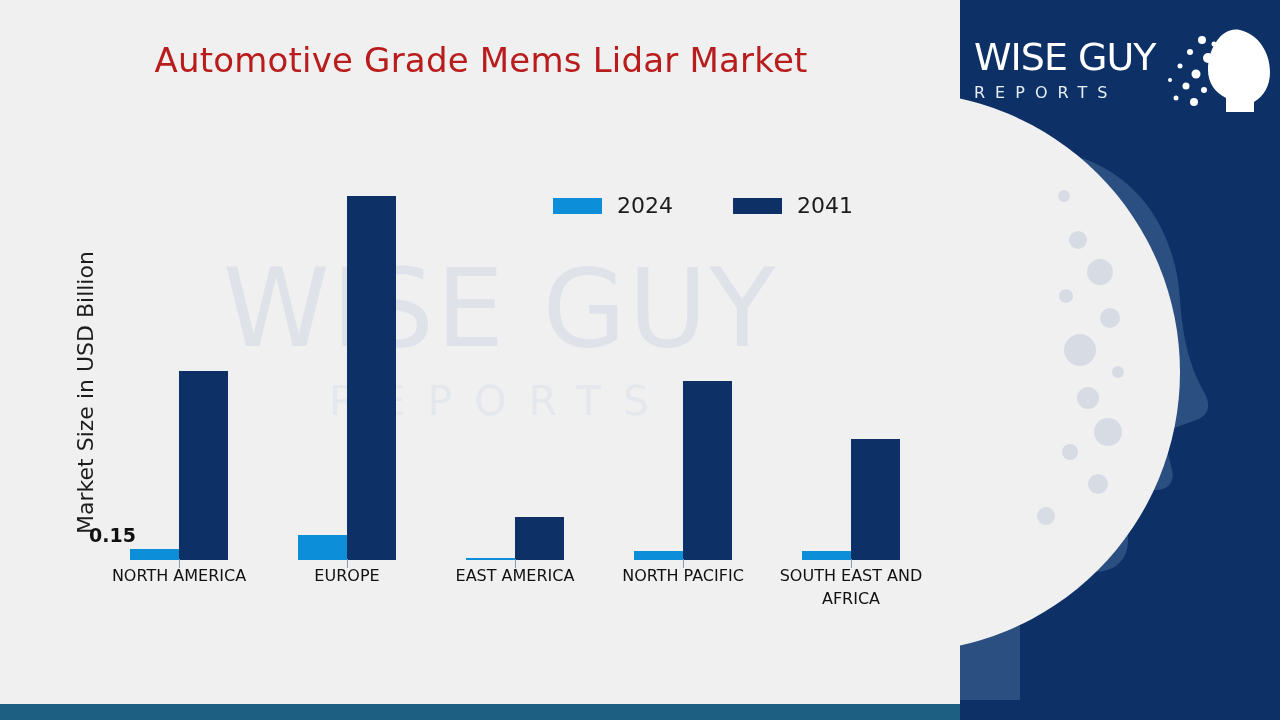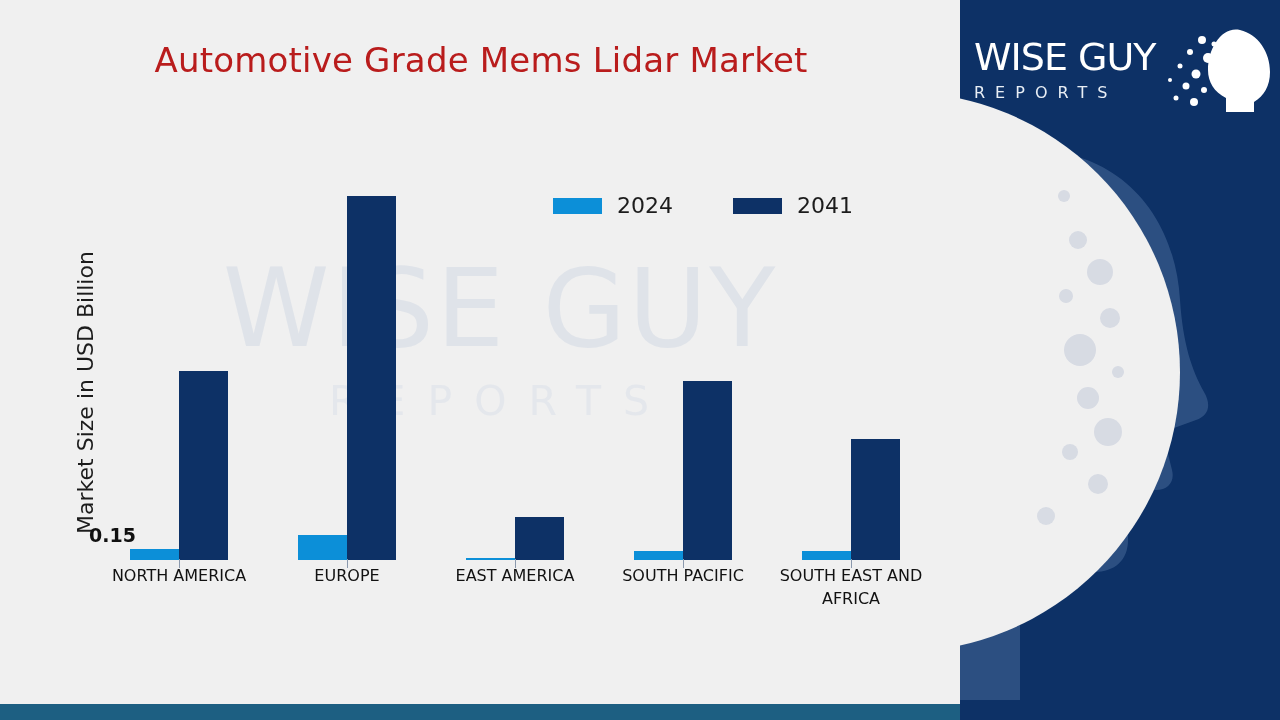--- a/index.html
+++ b/index.html
@@ -152,21 +152,21 @@
           </div>
           <span class="tick"></span>
           <span class="cat-label">EAST AMERICA</span>
         </div>
         <div class="group">
           <div class="bars">
             <span class="bar bar-2024" title="ASIA PACIFIC 2024: 0.13" style="height: 9.28571px; background: rgb(12, 143, 216);"></span>
             <span class="bar bar-2032" title="ASIA PACIFIC 2032: 2.5" style="height: 178.571px; background: rgb(13, 49, 102);"></span>
           </div>
           <span class="tick"></span>
-          <span class="cat-label">SOUTH PACIFIC</span>
+          <span class="cat-label">NORTH PACIFIC</span>
         </div>
         <div class="group">
           <div class="bars">
             <span class="bar bar-2024" title="MIDDLE EAST AND AFRICA 2024: 0.12" style="height: 8.57143px; background: rgb(12, 143, 216);"></span>
             <span class="bar bar-2032" title="MIDDLE EAST AND AFRICA 2032: 1.7" style="height: 121.429px; background: rgb(13, 49, 102);"></span>
           </div>
           <span class="tick"></span>
           <span class="cat-label">SOUTH EAST AND AFRICA</span>
         </div>
       </div>

